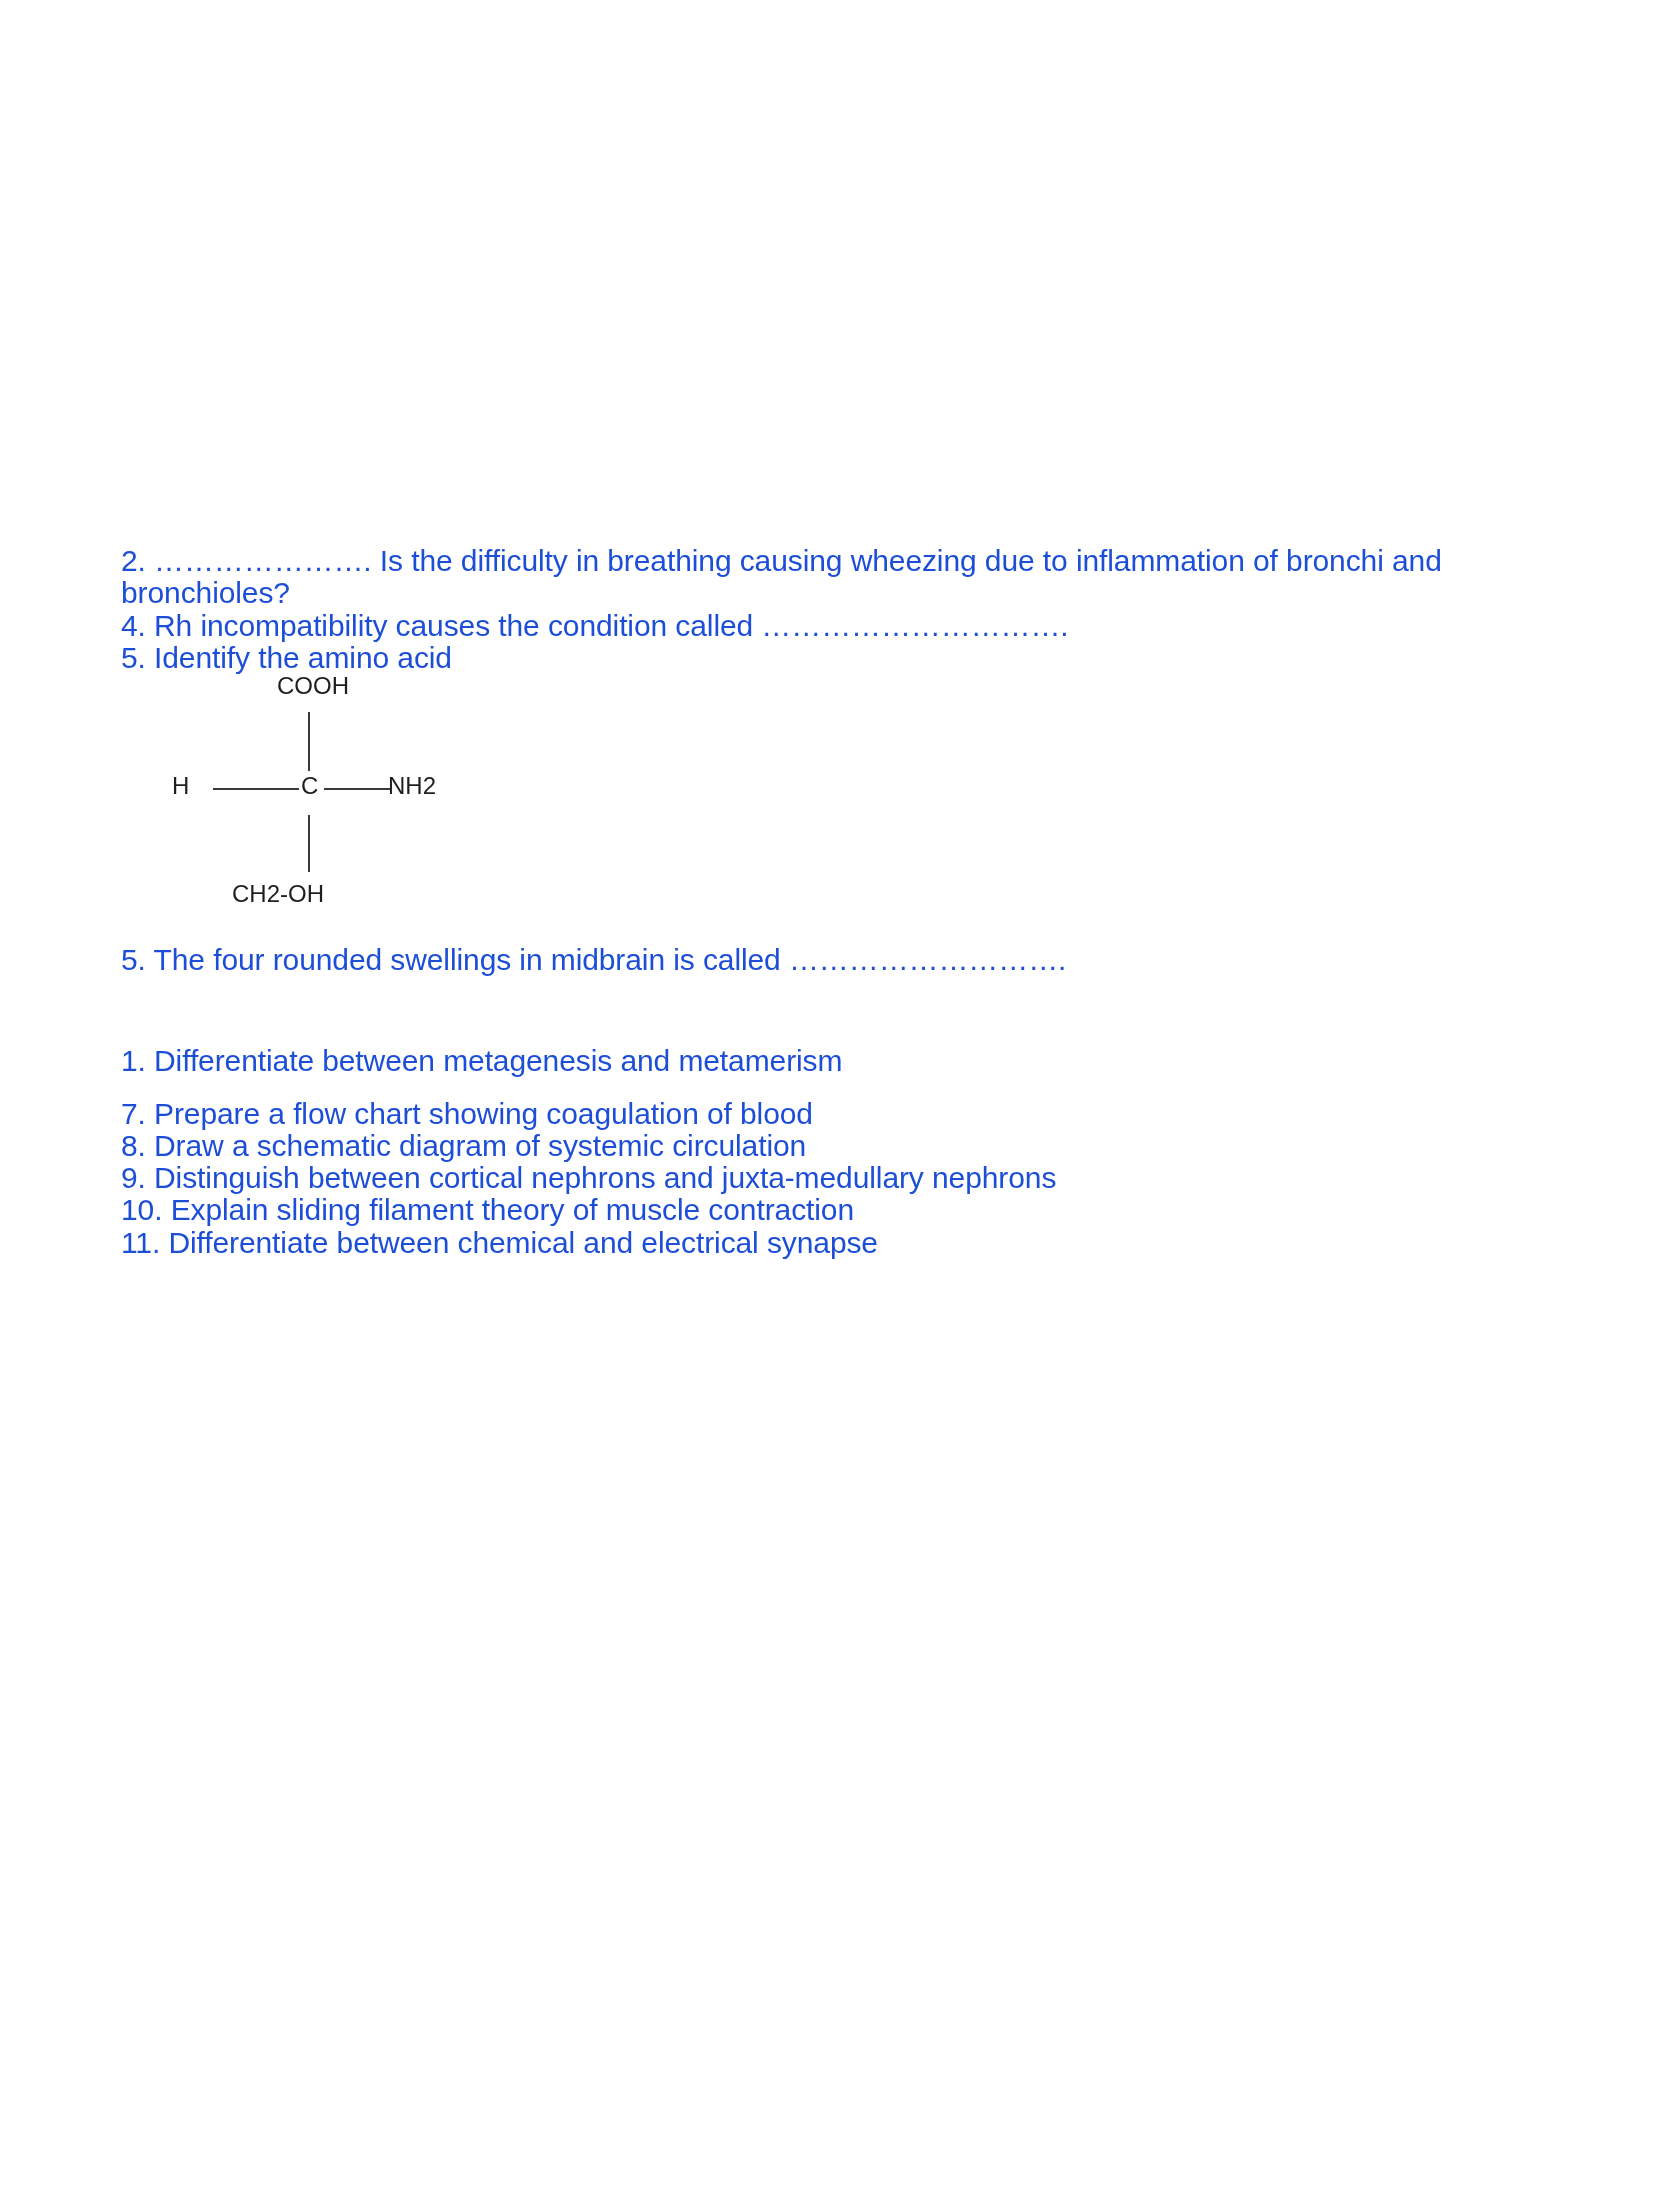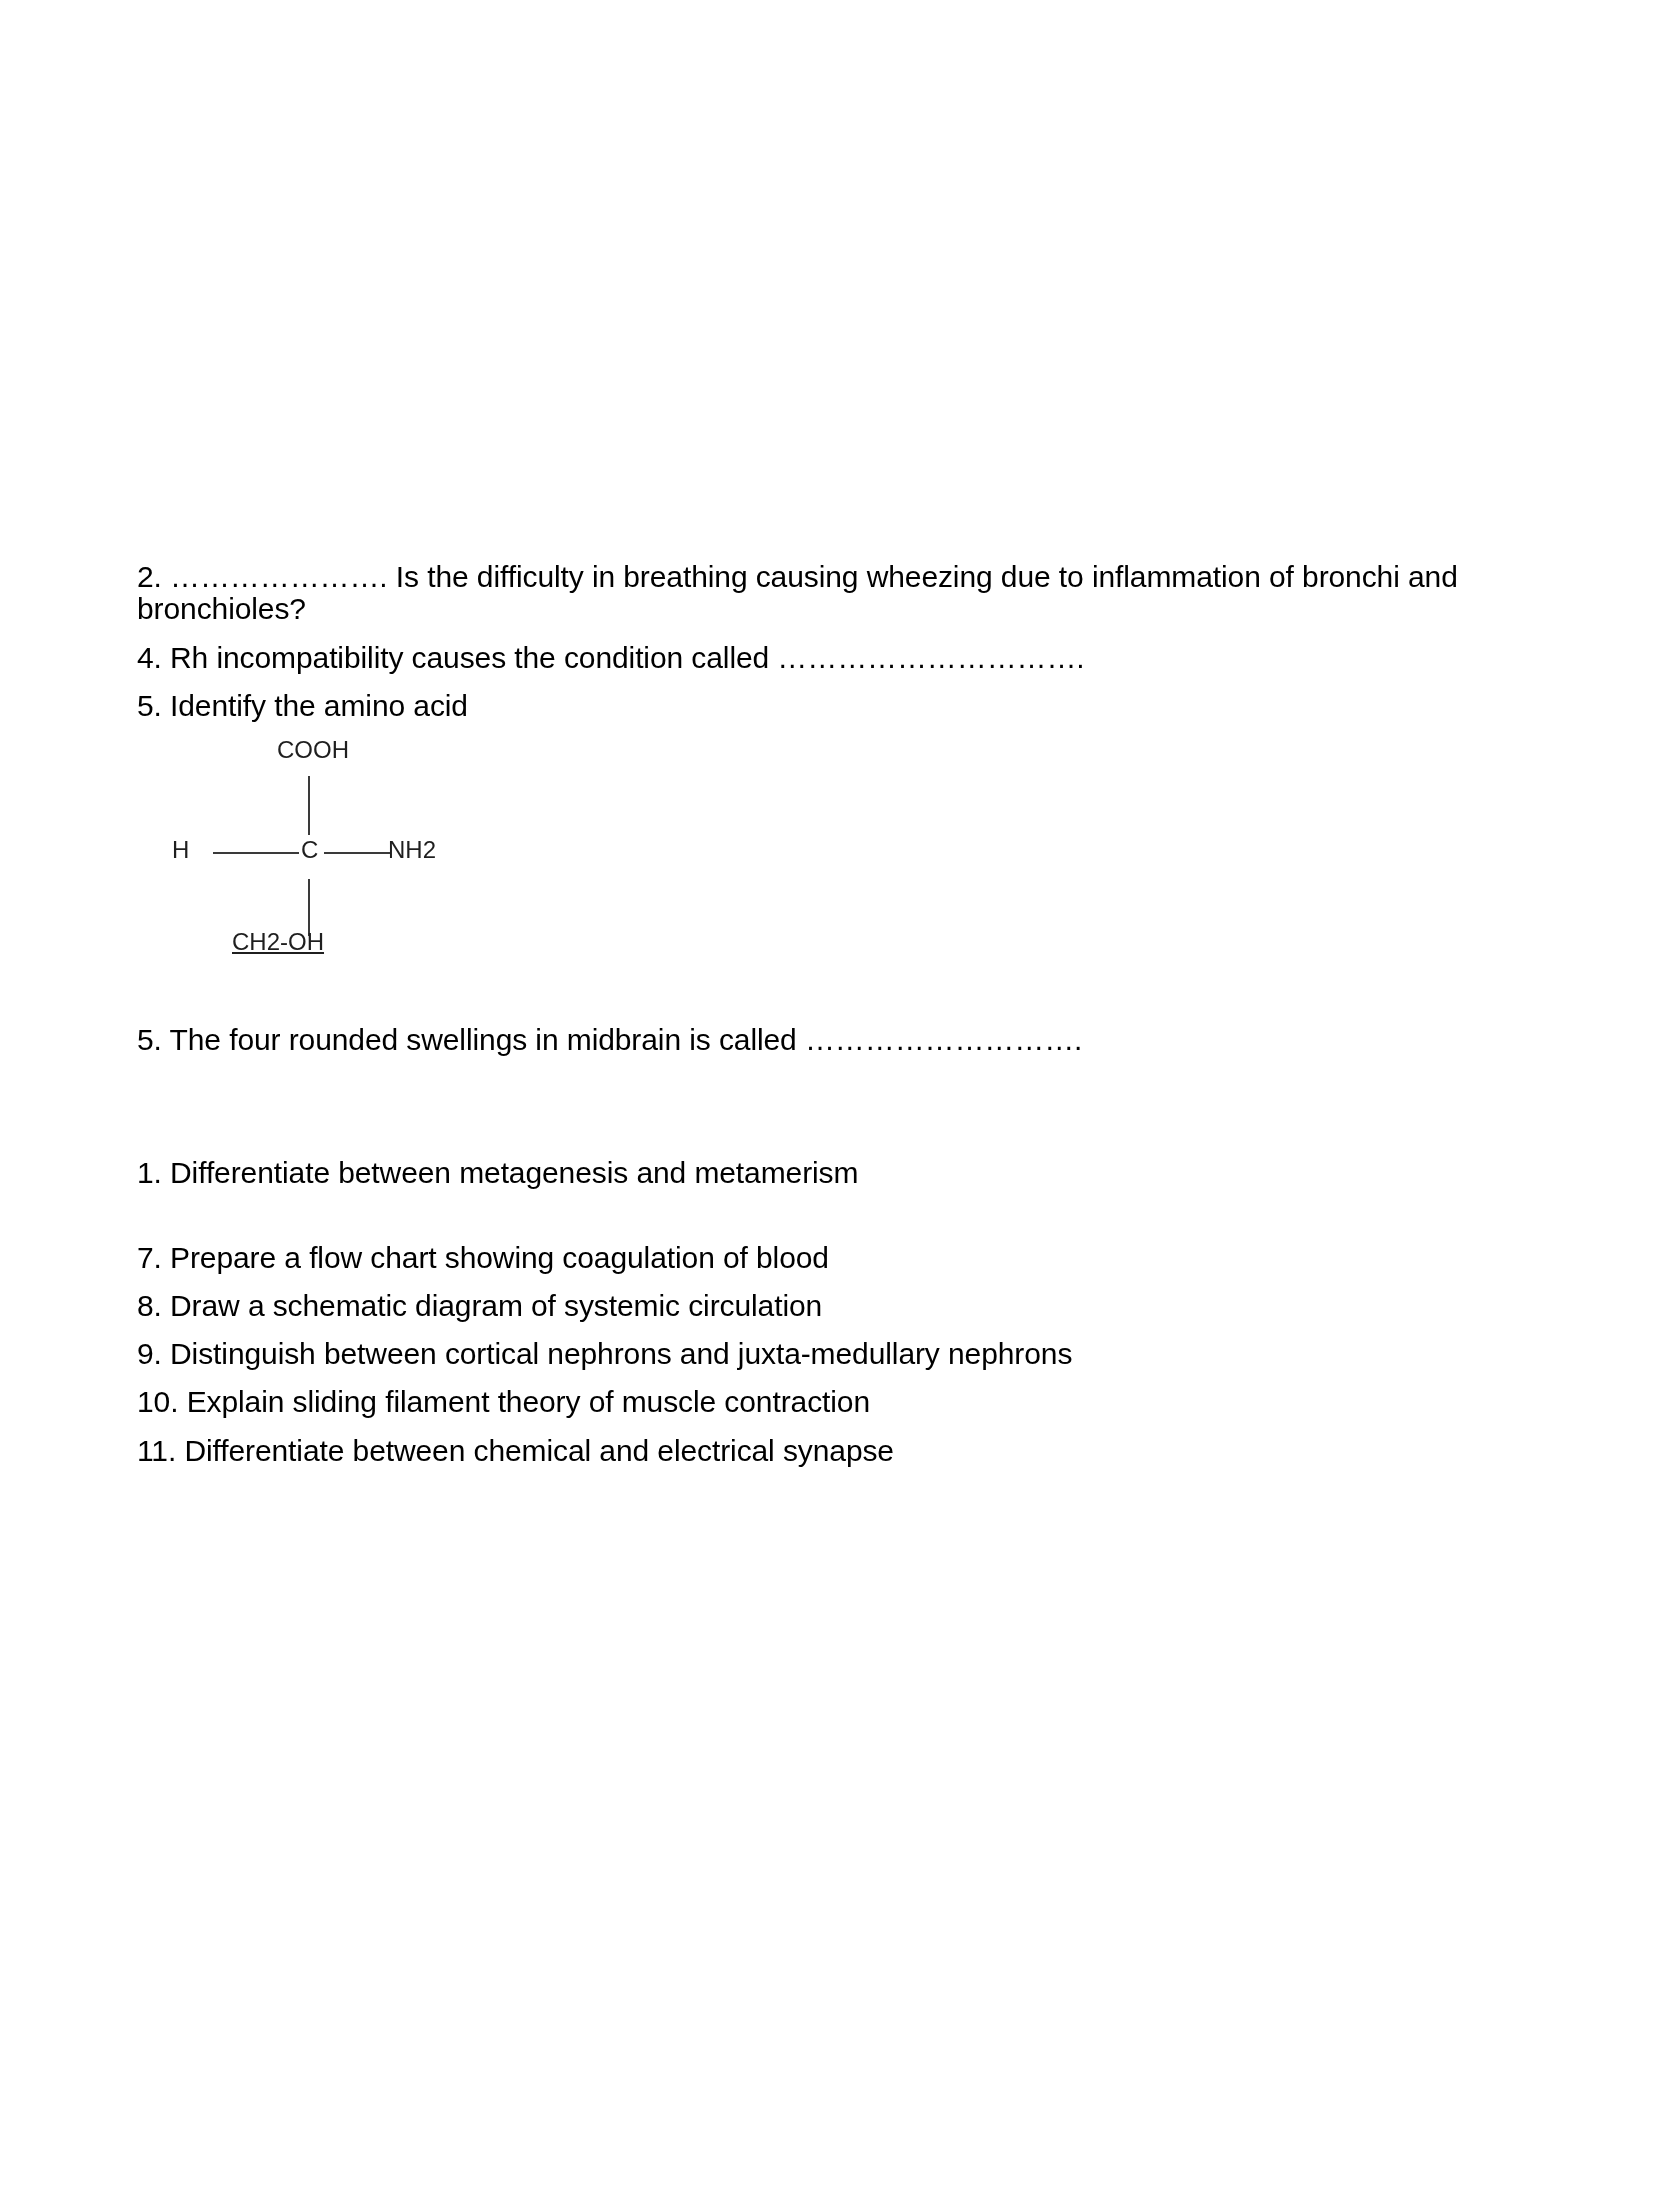--- a/index.html
+++ b/index.html
@@ -28,22 +28,22 @@
     position: absolute;
     left: 121px;
     top: 545px;
     width: 1421px;
   }
 
   .q-para {
     font-size: 30px;
     line-height: 1.075;
     letter-spacing: -0.1px;
-    color: #000000;
-    margin: 16px;
+    color: #1d4ed8;
+    margin: 0;
     width: 1413px;
   }
   .gap-md { height: 20.6px; }
   .gap-lg { height: 48px; }
 
   .struct-wrap {
     position: relative;
     height: 270px;
     width: 556px;
     margin: 0;
@@ -54,21 +54,21 @@
     font-size: 24px;
     line-height: 1;
     color: #1f1f1f;
     white-space: nowrap;
   }
 
   .atom-cooh { left: 156px;  top: 0px; }
   .atom-h    { left: 51px;   top: 100px; }
   .atom-c    { left: 180px;  top: 100px; }
   .atom-nh2  { left: 267px;  top: 100px; }
-  .atom-ch2oh{ left: 111px;  top: 192px; text-decoration: underline; }
+  .atom-ch2oh{ left: 111px;  top: 208px; }
 
   .bond {
     position: absolute;
     background: #3a3a3a;
   }
   .bond-v {
     width: 2.4px;
   }
   .bond-h {
     height: 2.4px;

